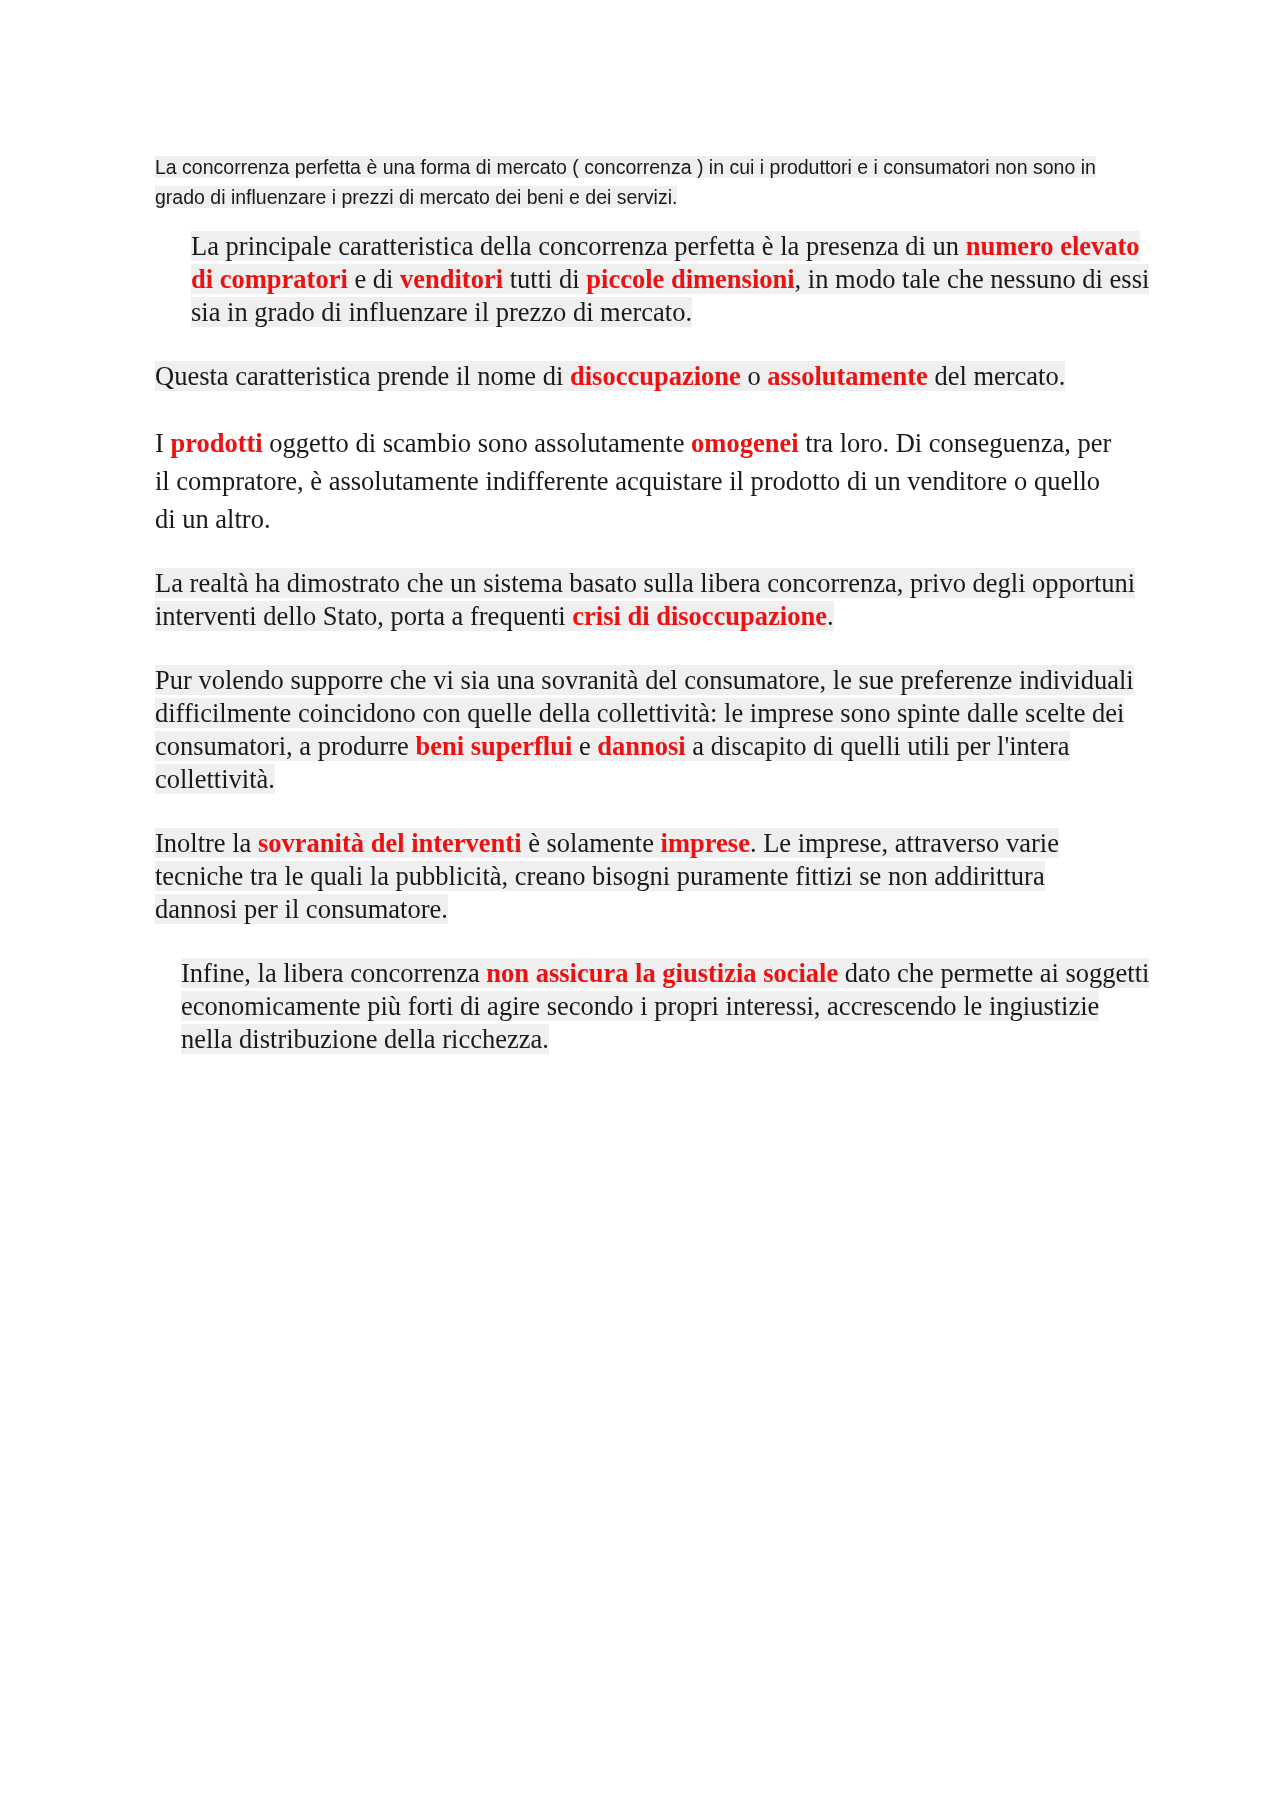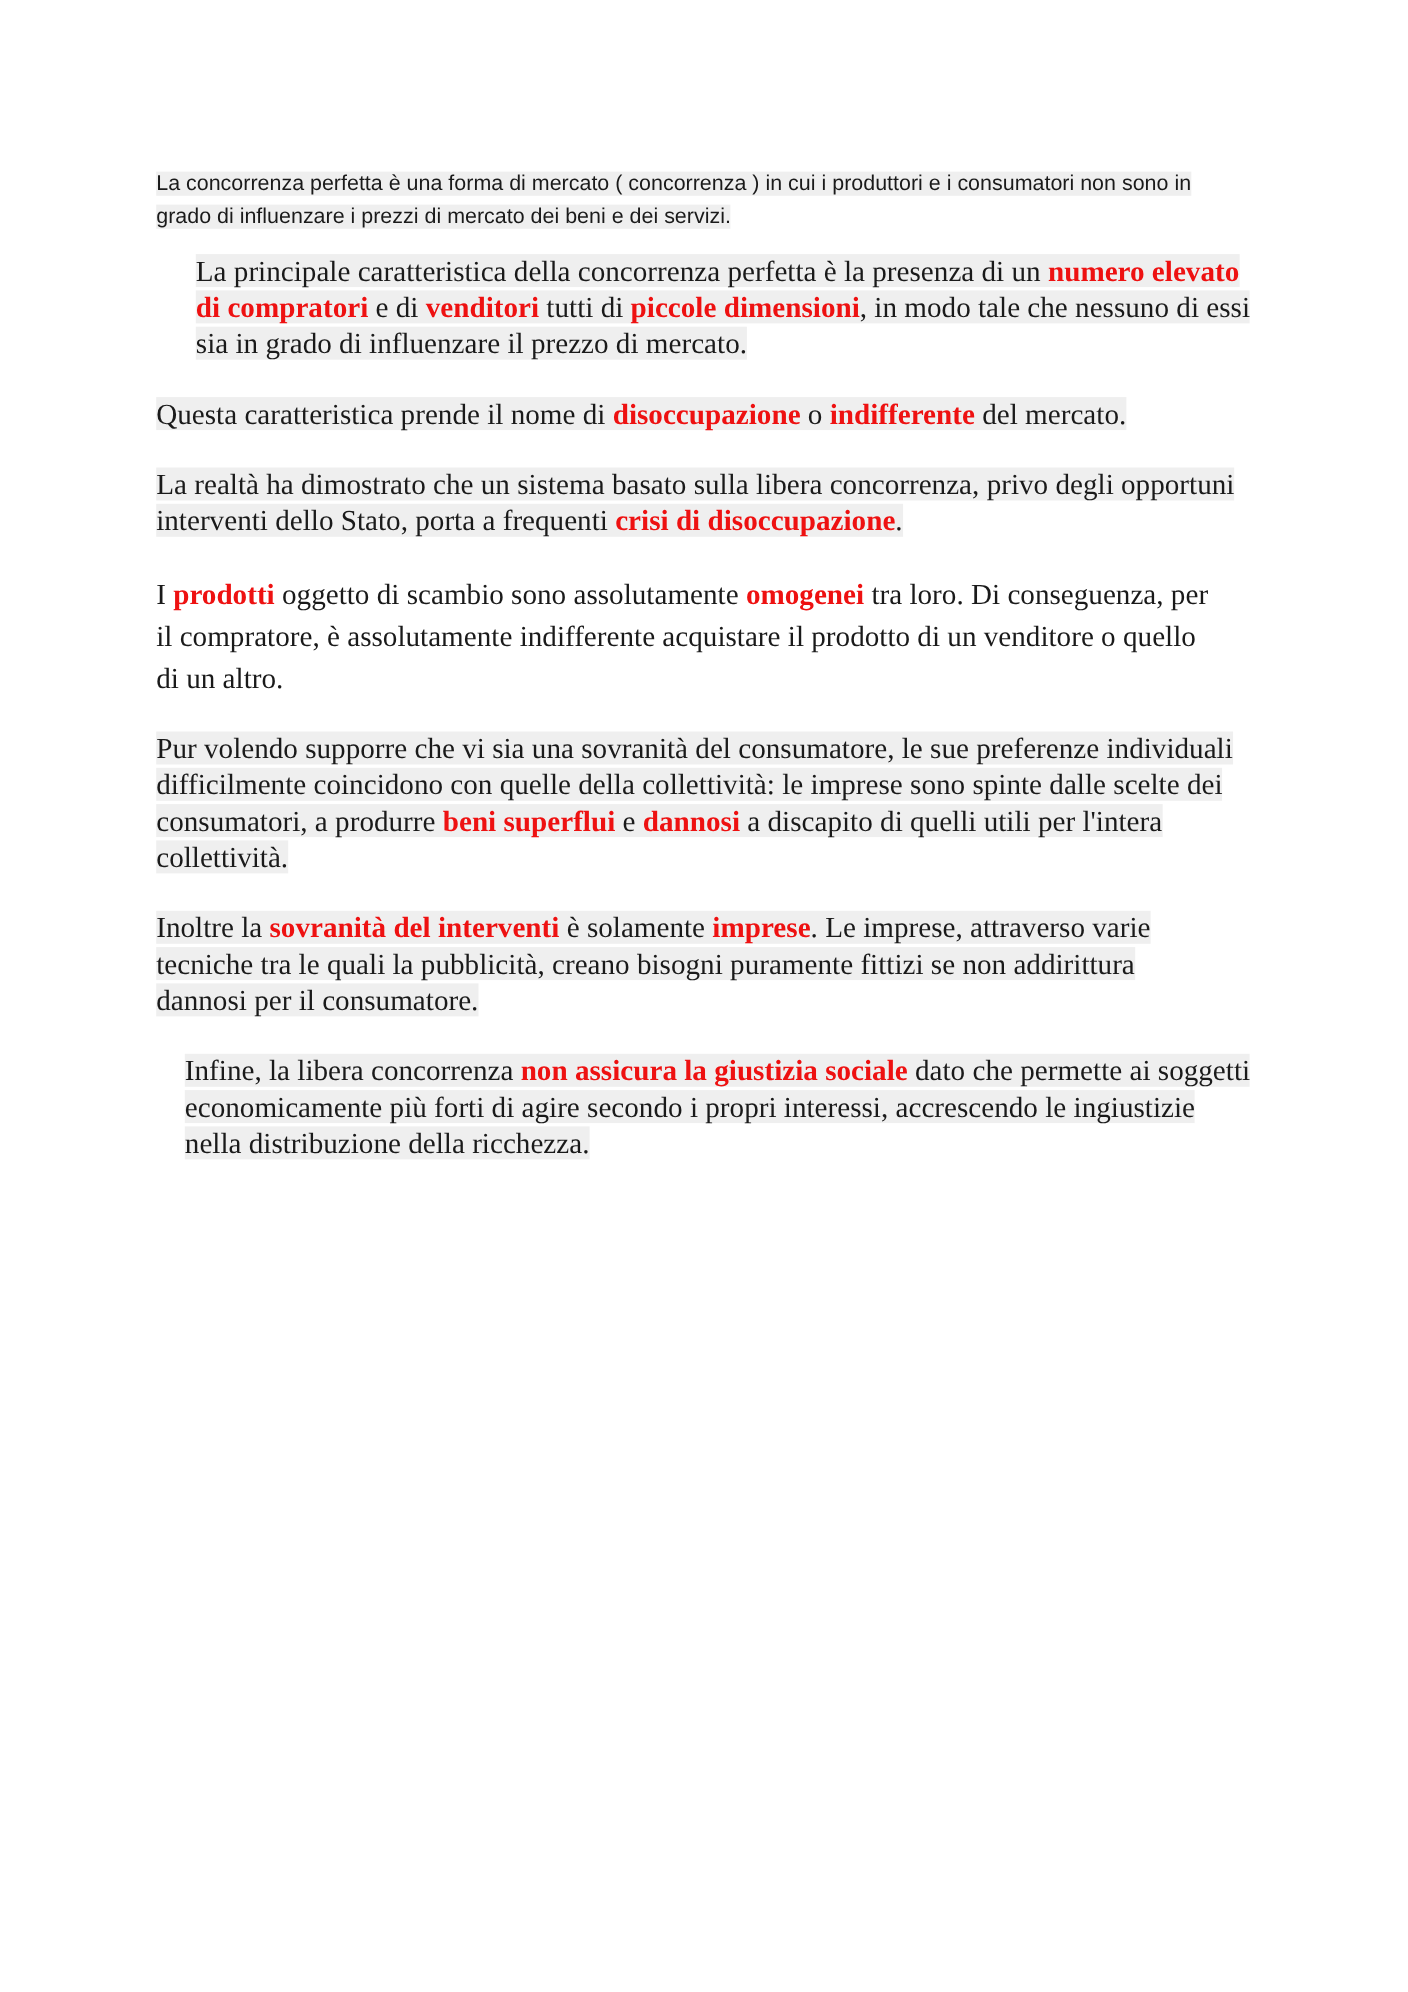--- a/index.html
+++ b/index.html
@@ -8,21 +8,21 @@
       background: #ffffff;
     }
     body {
       width: 1280px;
       height: 1811px;
       position: relative;
       overflow: hidden;
     }
     .page {
       position: absolute;
-      left: 142px;
+      left: 155px;
       top: 152px;
       width: 980px;
     }
     .p {
       margin: 0;
       color: #1a1a1a;
     }
     .p .hl {
       background: #efefef;
       -webkit-box-decoration-break: clone;
@@ -59,25 +59,25 @@
   </style>
 </head>
 <body>
 
 <div class="page">
 
   <p class="p p-intro" id="intro"><span class="hl"><span>La concorrenza perfetta è una forma di mercato ( concorrenza ) in cui i produttori e i consumatori non sono in grado di influenzare i prezzi di mercato dei beni e dei servizi.</span></span></p>
 
   <p class="p p-serif" id="p2"><span class="hl"><span>La principale caratteristica della concorrenza perfetta è la presenza di un </span><span class="kw">numero elevato di compratori</span><span> e di </span><span class="kw">venditori</span><span> tutti di </span><span class="kw">piccole dimensioni</span><span>, in modo tale che nessuno di essi sia in grado di influenzare il prezzo di mercato.</span></span></p>
 
-  <p class="p p-serif" id="p3"><span class="hl"><span>Questa caratteristica prende il nome di </span><span class="kw">disoccupazione</span><span> o </span><span class="kw">indifferente</span><span> del mercato.</span></span></p>
+  <p class="p p-serif" id="p3"><span class="hl"><span>Questa caratteristica prende il nome di </span><span class="kw">disoccupazione</span><span> o </span><span class="kw">assolutamente</span><span> del mercato.</span></span></p>
+
+  <p class="p p-serif tall" id="p4"><span>I </span><span class="kw">prodotti</span><span> oggetto di scambio sono assolutamente </span><span class="kw">omogenei</span><span> tra loro. Di conseguenza, per il compratore, è assolutamente indifferente acquistare il prodotto di un venditore o quello di un altro.</span></p>
 
   <p class="p p-serif" id="p5"><span class="hl"><span>La realtà ha dimostrato che un sistema basato sulla libera concorrenza, privo degli opportuni interventi dello Stato, porta a frequenti </span><span class="kw">crisi di disoccupazione</span><span>.</span></span></p>
-
-  <p class="p p-serif tall" id="p4"><span>I </span><span class="kw">prodotti</span><span> oggetto di scambio sono assolutamente </span><span class="kw">omogenei</span><span> tra loro. Di conseguenza, per il compratore, è assolutamente indifferente acquistare il prodotto di un venditore o quello di un altro.</span></p>
 
   <p class="p p-serif" id="p6"><span class="hl"><span>Pur volendo supporre che vi sia una sovranità del consumatore, le sue preferenze individuali difficilmente coincidono con quelle della collettività: le imprese sono spinte dalle scelte dei consumatori, a produrre </span><span class="kw">beni superflui</span><span> e </span><span class="kw">dannosi</span><span> a discapito di quelli utili per l'intera collettività.</span></span></p>
 
   <p class="p p-serif" id="p7"><span class="hl"><span>Inoltre la </span><span class="kw">sovranità del interventi</span><span> è solamente </span><span class="kw">imprese</span><span>. Le imprese, attraverso varie tecniche tra le quali la pubblicità, creano bisogni puramente fittizi se non addirittura dannosi per il consumatore.</span></span></p>
 
   <p class="p p-serif" id="p8"><span class="hl"><span>Infine, la libera concorrenza </span><span class="kw">non assicura la giustizia sociale</span><span> dato che permette ai soggetti economicamente più forti di agire secondo i propri interessi, accrescendo le ingiustizie nella distribuzione della ricchezza.</span></span></p>
 
 </div>
 
 </body></html>

